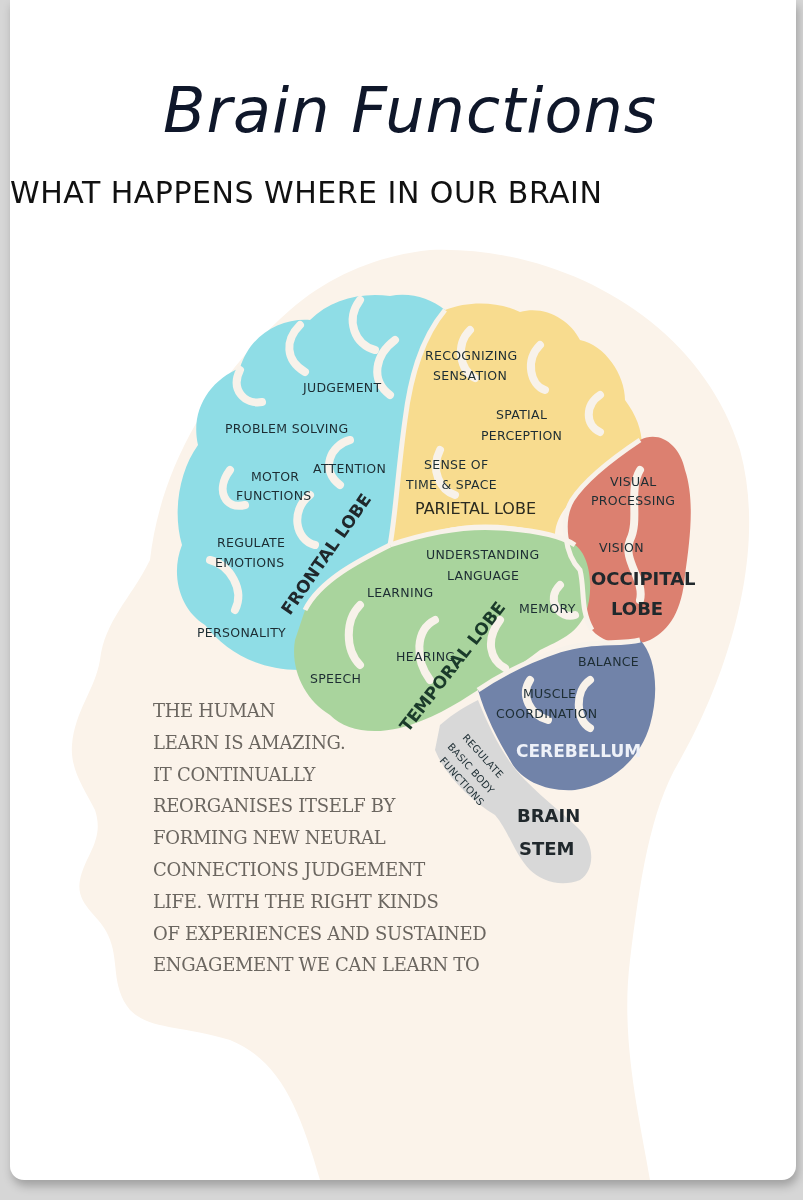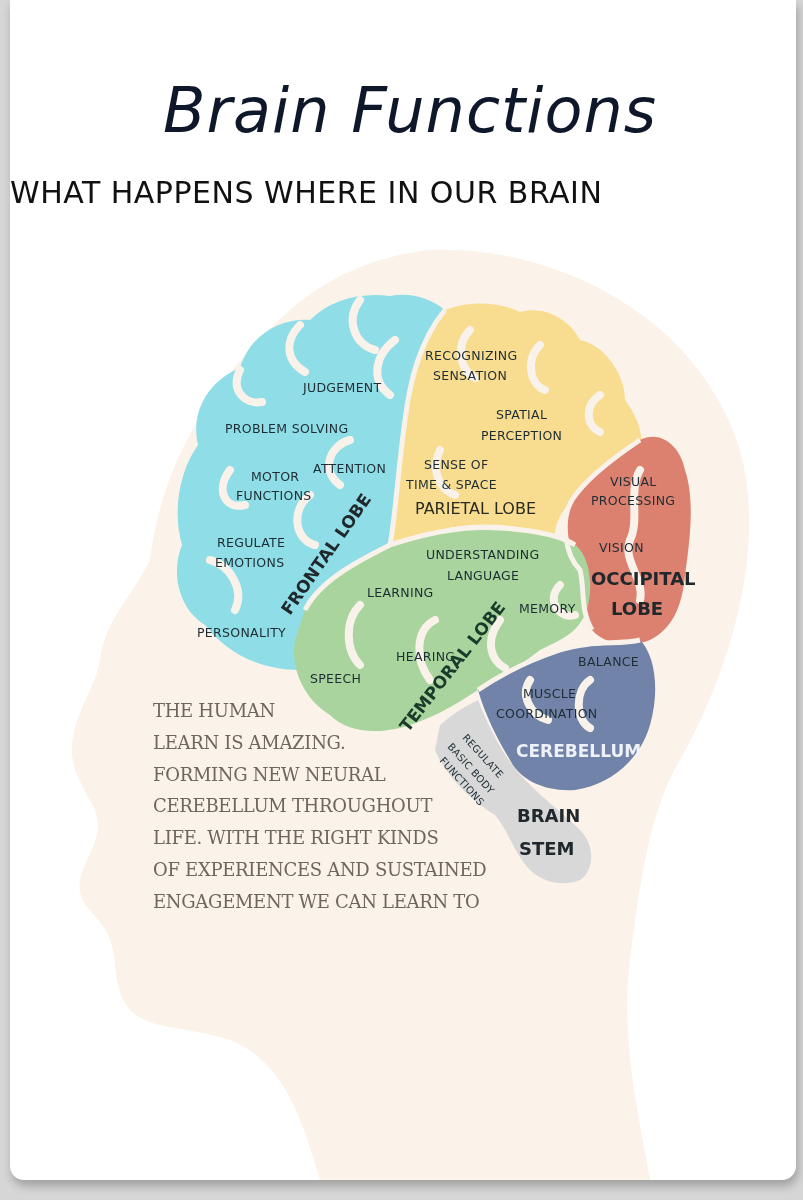--- a/index.html
+++ b/index.html
@@ -202,19 +202,21 @@
     <text class="lbl lbl-small" transform="translate(462,738) rotate(48)">REGULATE</text>
     <text class="lbl lbl-small" transform="translate(447,747) rotate(48)">BASIC BODY</text>
     <text class="lbl lbl-small" transform="translate(439,761) rotate(48)">FUNCTIONS</text>
     <text class="lobe lobe-dark" x="517" y="822" style="font-size:18px">BRAIN</text>
     <text class="lobe lobe-dark" x="519" y="855" style="font-size:18px">STEM</text>
   </svg>
 
   <div class="body-text">
     <div>THE HUMAN</div>
     <div>LEARN IS AMAZING.</div>
+    <div>IT CONTINUALLY</div>
+    <div>REORGANISES ITSELF BY</div>
     <div>FORMING NEW NEURAL</div>
-    <div>CEREBELLUM THROUGHOUT</div>
+    <div>CONNECTIONS JUDGEMENT</div>
     <div>LIFE. WITH THE RIGHT KINDS</div>
     <div>OF EXPERIENCES AND SUSTAINED</div>
     <div>ENGAGEMENT WE CAN LEARN TO</div>
   </div>
 </div>
 
 </body></html>

